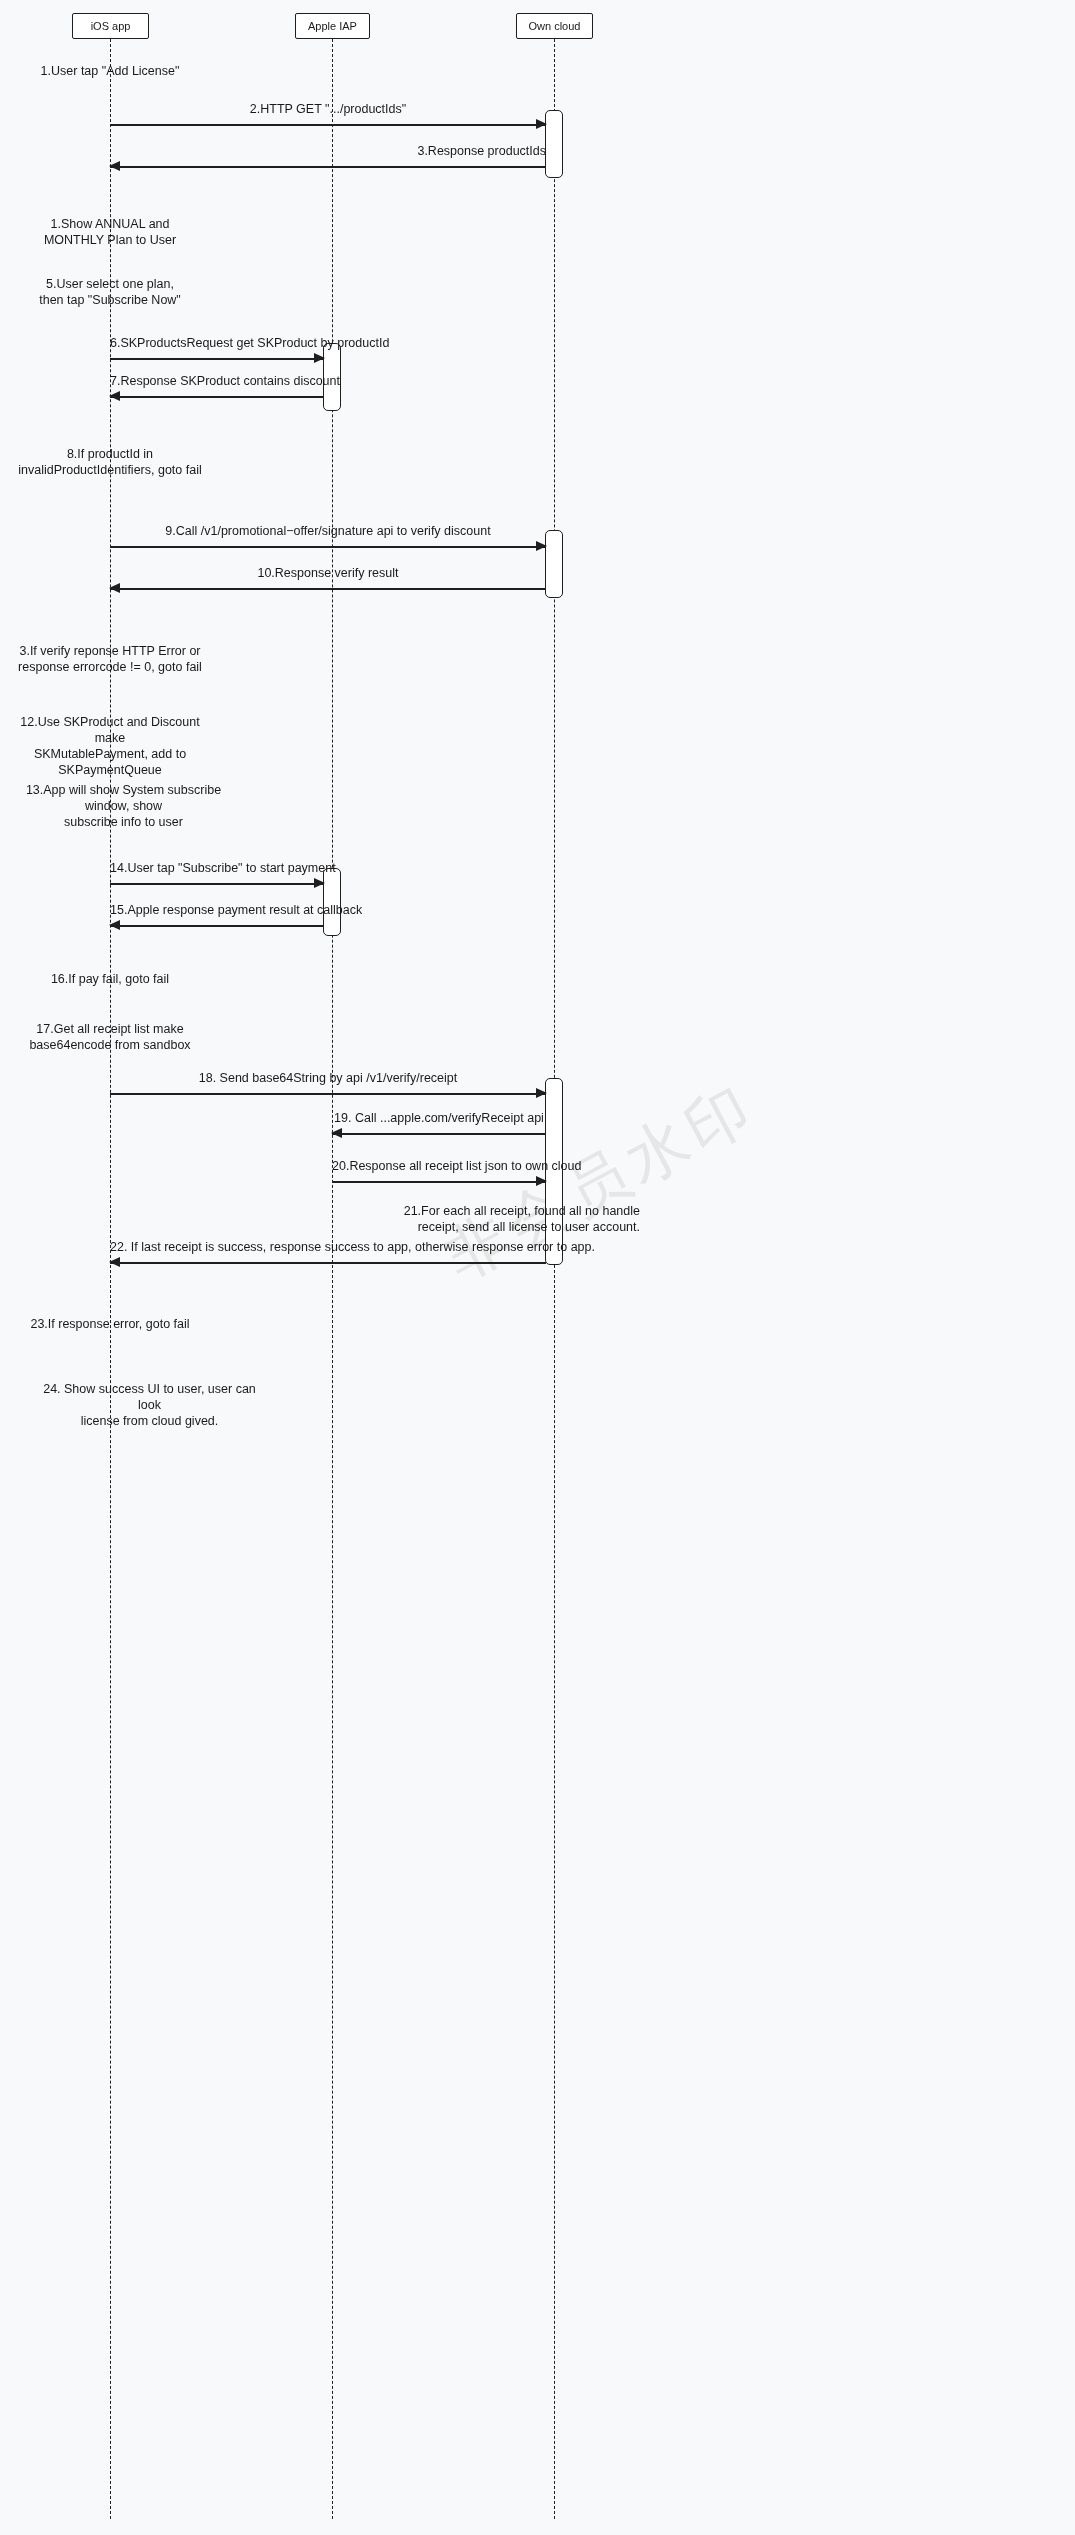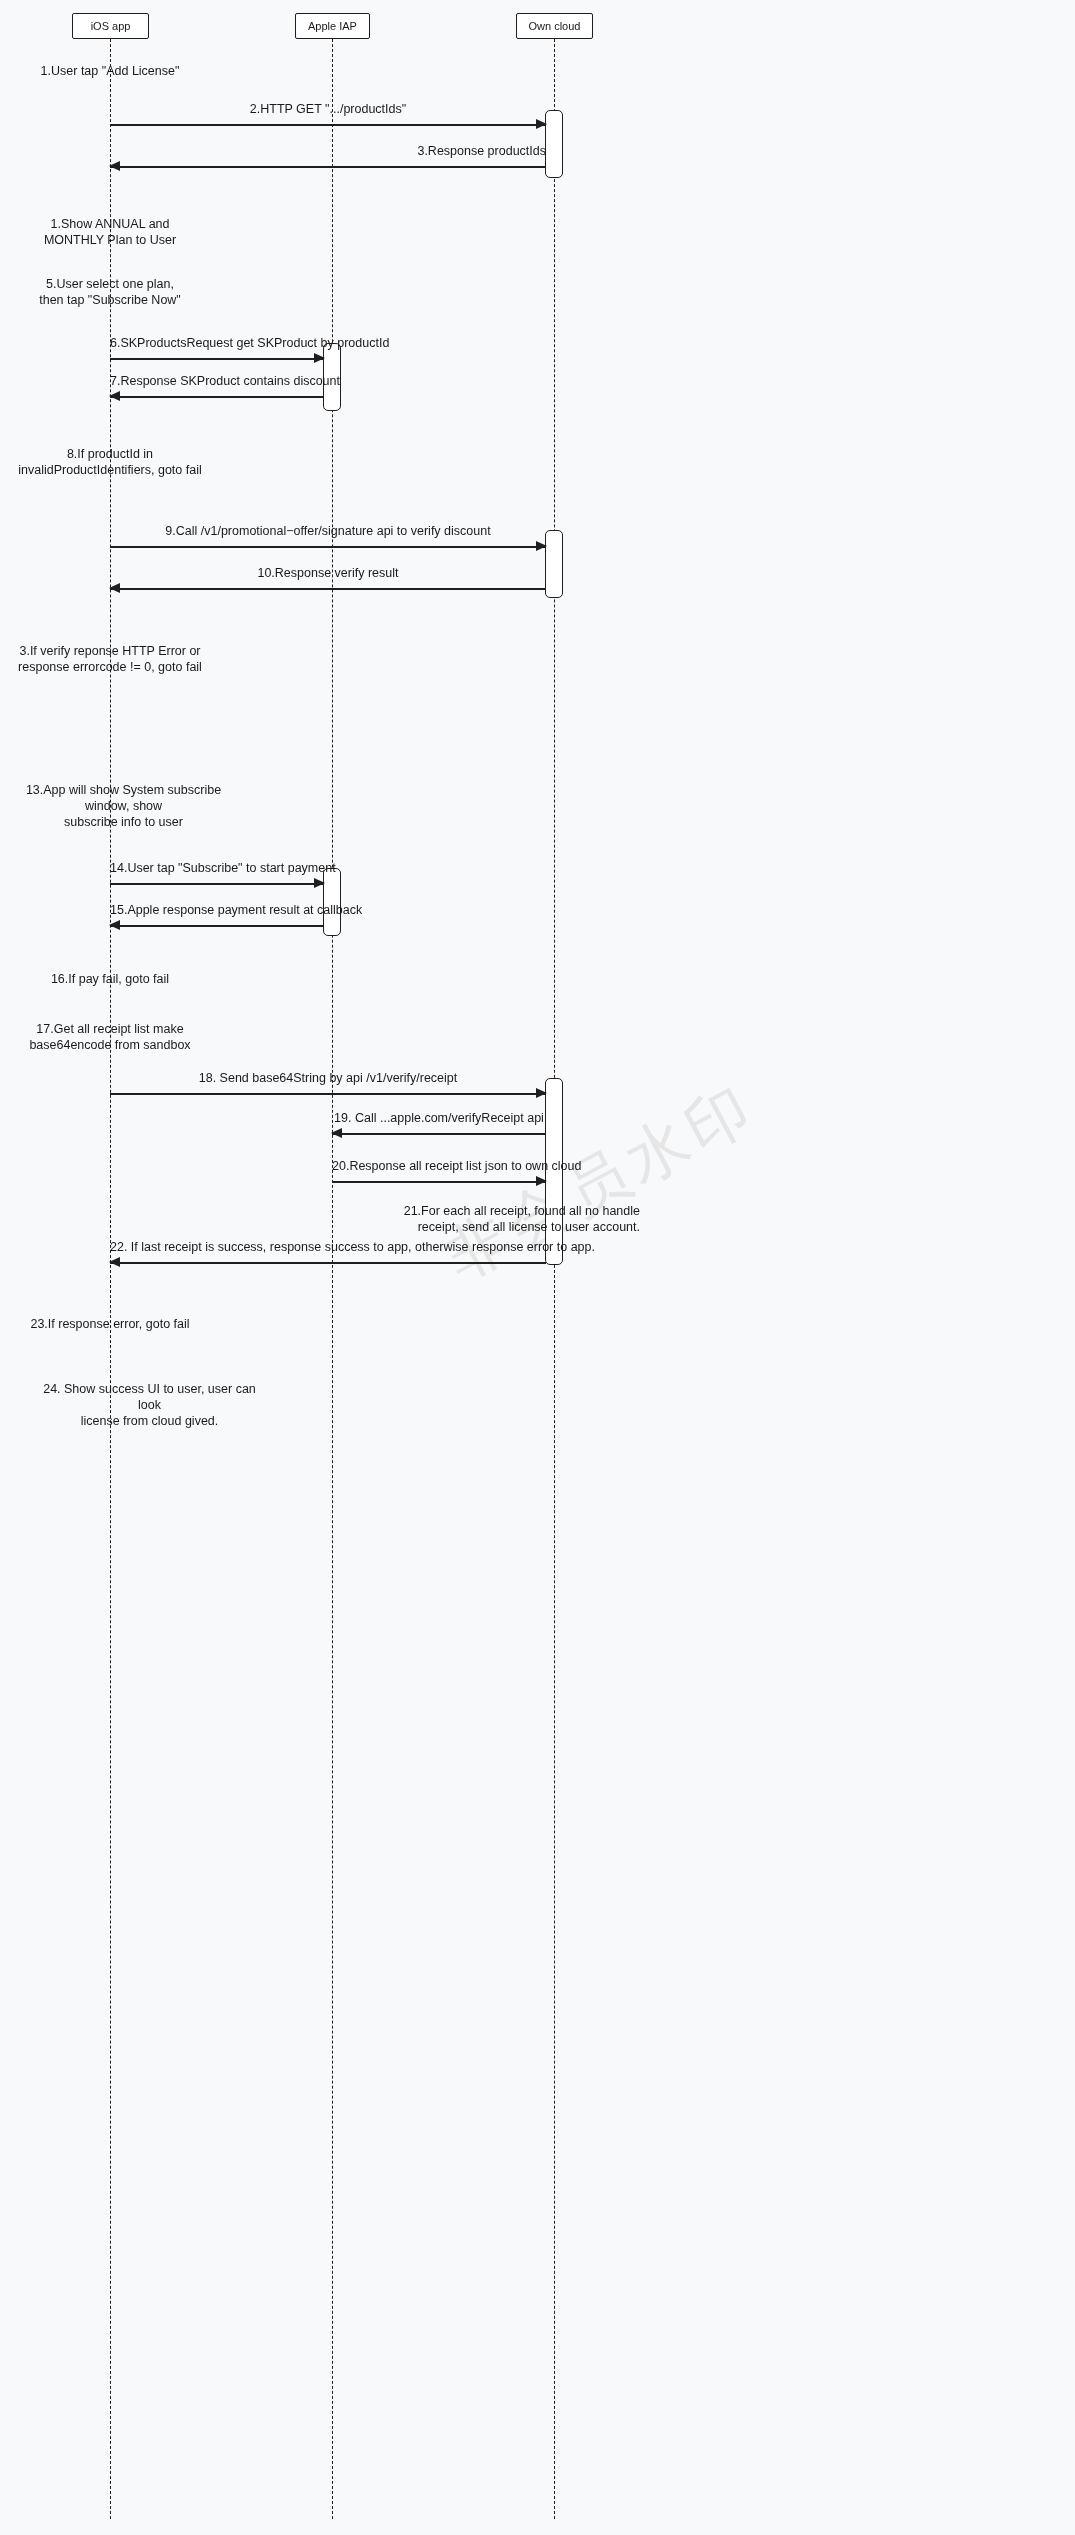--- a/index.html
+++ b/index.html
@@ -189,20 +189,22 @@
 
   <div class="msg to-left" style="left:110px; top:588px; width:436px;">
     <div class="line"></div>
     <div class="head"></div>
     <div class="label">10.Response verify result</div>
   </div>
 
   <div class="note center" style="left:10px; top:643px; width:200px;">3.If verify reponse HTTP Error or
 response errorcode != 0, goto fail</div>
 
+  <div class="note center" style="left:10px; top:714px; width:200px;">12.Use SKProduct and Discount make
+SKMutablePayment, add to SKPaymentQueue</div>
 
   <div class="note center" style="left:0px; top:782px; width:215px;padding-left:16px;">13.App will show System subscribe window, show
 subscribe info to user</div>
 
   <div class="msg to-right" style="left:110px; top:883px; width:214px;">
     <div class="line"></div>
     <div class="head"></div>
     <div class="label">14.User tap "Subscribe" to start payment</div>
   </div>
 

